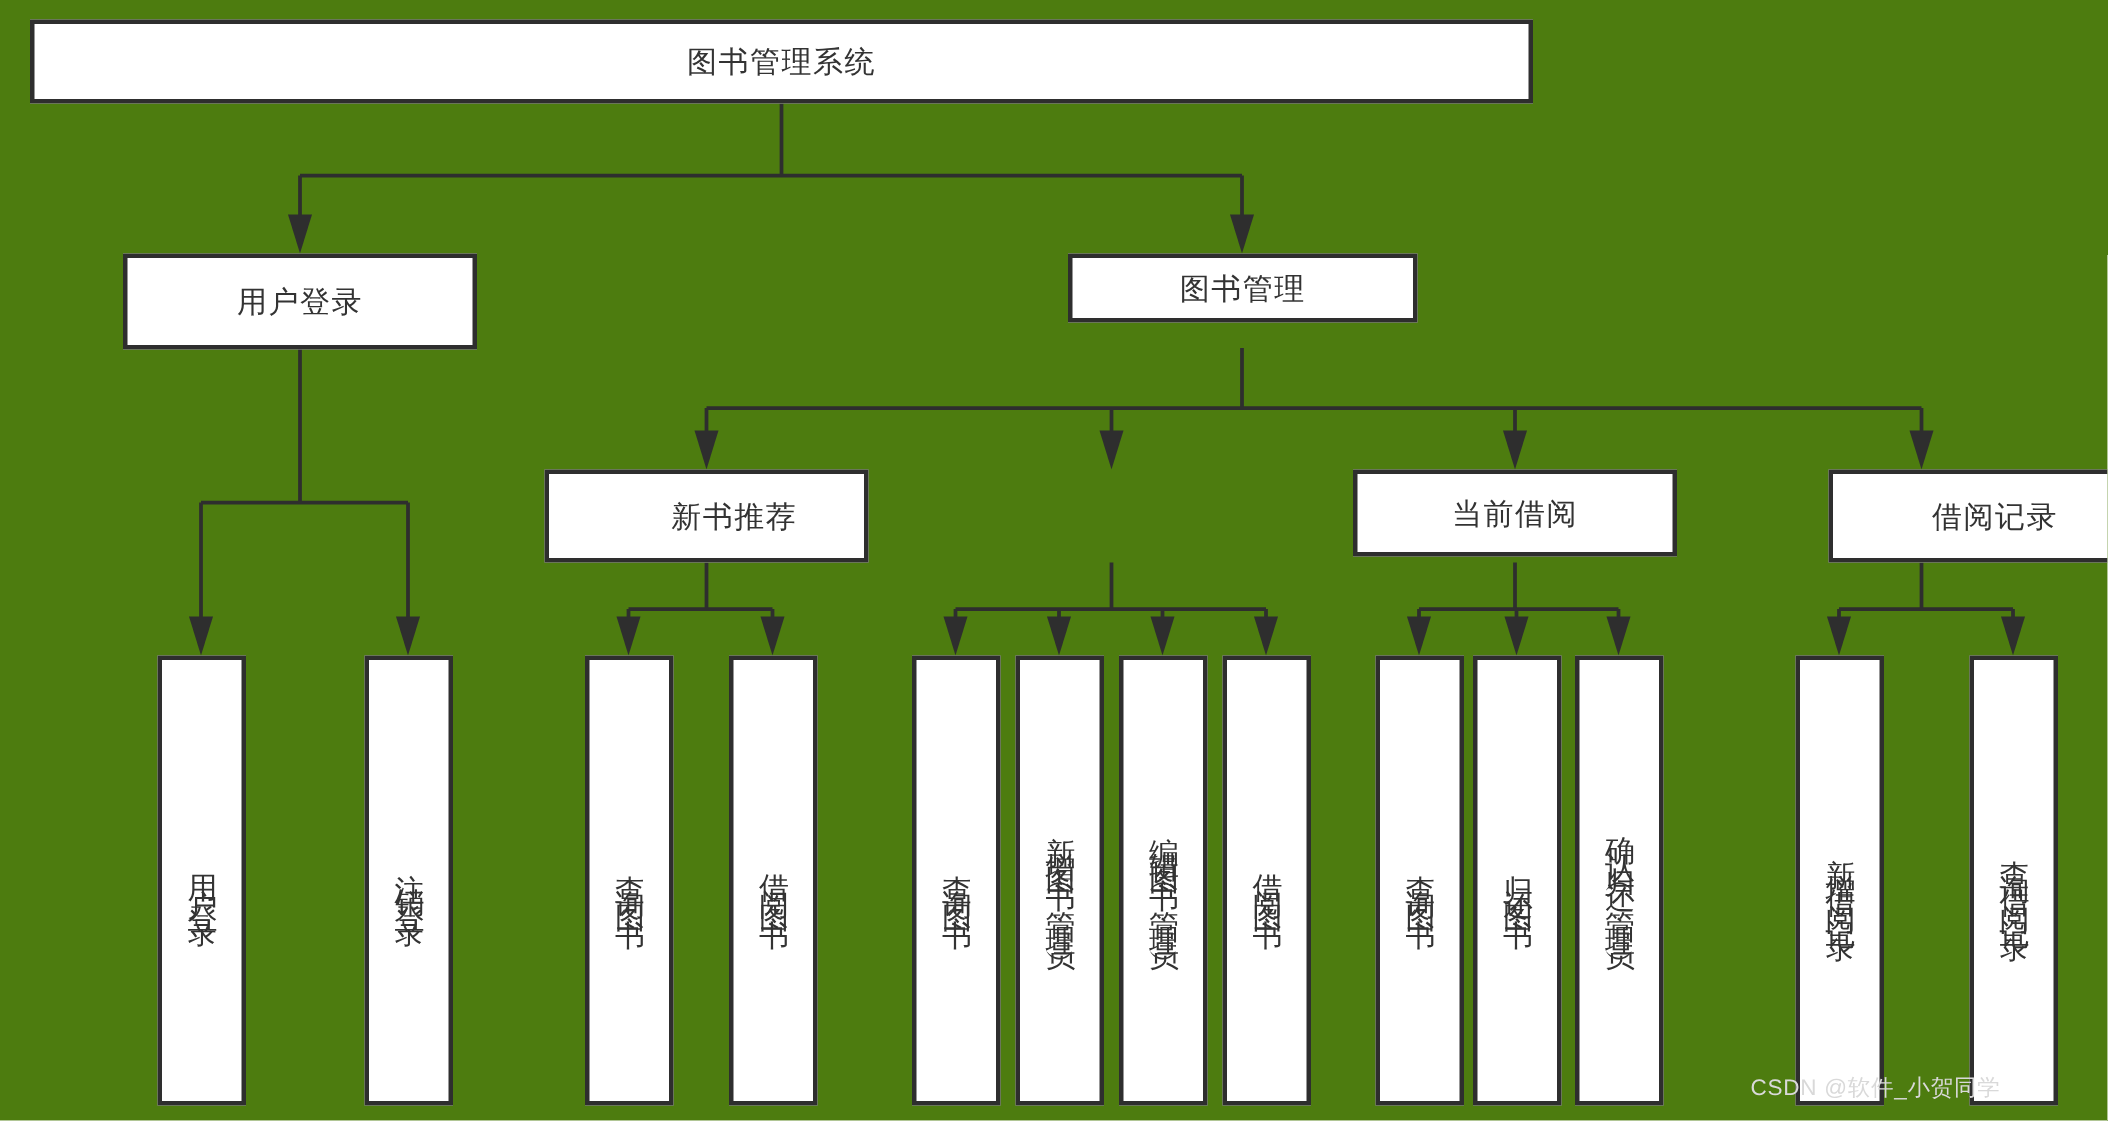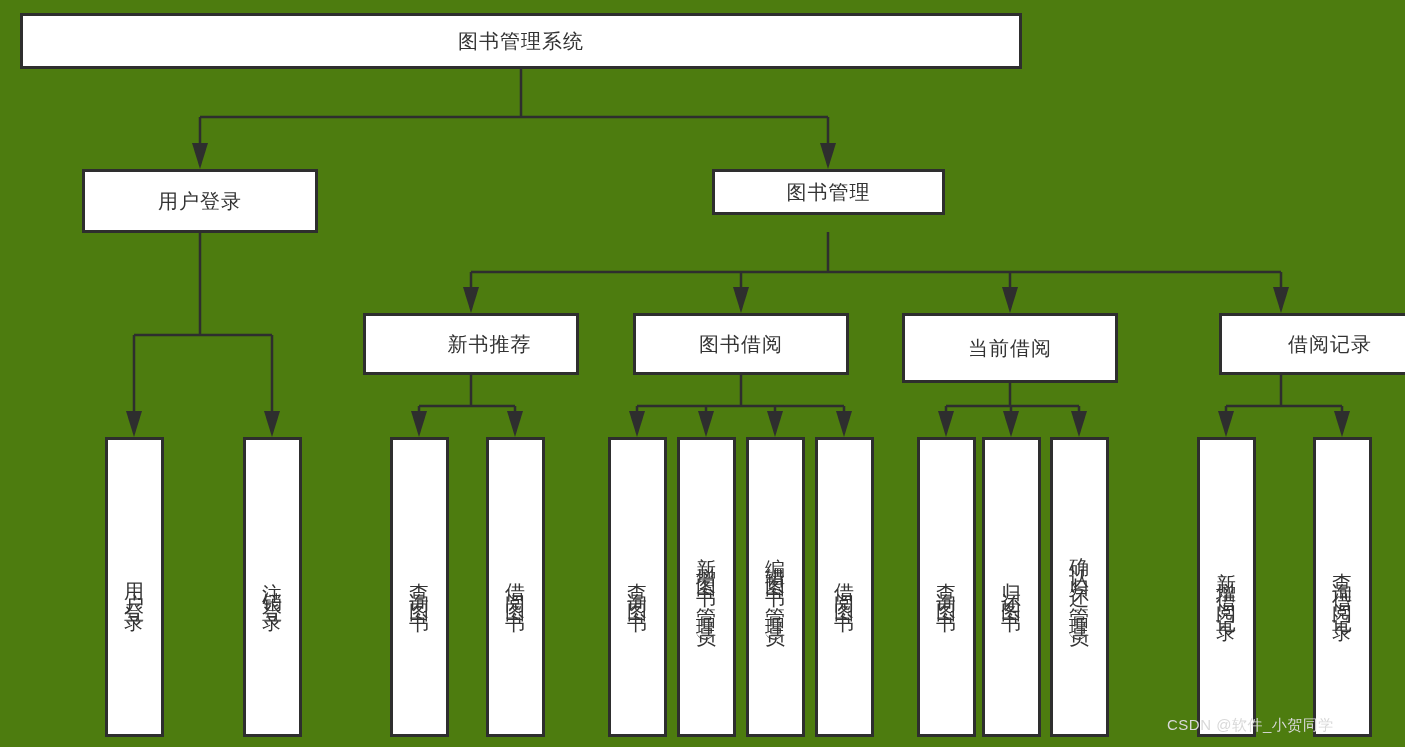--- a/index.html
+++ b/index.html
@@ -41,21 +41,21 @@
     font-size: 20px;
     line-height: 1;
     color: #333333;
   }
   
   #node-root           { left: 20px;   top: 13px;  width: 1002px; height: 56px; }
   #node-user-login     { left: 82px;   top: 169px; width: 236px;  height: 64px; }
   #node-book-mgmt      { left: 712px;  top: 169px; width: 233px;  height: 46px; }
   #node-new-book-rec   { left: 363px;  top: 313px; width: 216px;  height: 62px; padding-left: 37px; }
   #node-book-borrowing { left: 633px;  top: 313px; width: 216px;  height: 62px; }
-  #node-current-borrow { left: 902px;  top: 313px; width: 216px;  height: 70px; }
+  #node-current-borrow { left: 902px;  top: 313px; width: 216px;  height: 58px; }
   #node-borrow-records { left: 1219px; top: 313px; width: 222px;  height: 62px; }
   .leaf { top: 437px; width: 59px; height: 300px; }
   #leaf-login          { left: 105px; }
   #leaf-logout         { left: 243px; }
   #leaf-rec-query      { left: 390px; }
   #leaf-rec-borrow     { left: 486px; }
   #leaf-bb-query       { left: 608px; }
   #leaf-bb-add         { left: 677px; }
   #leaf-bb-edit        { left: 746px; }
   #leaf-bb-borrow      { left: 815px; }
@@ -127,23 +127,20 @@
   <div class="box" id="node-user-login">
     <span>用户登录</span>
   </div>
   <div class="box" id="node-book-mgmt">
     <span>图书管理</span>
   </div>
 
   <div class="box" id="node-new-book-rec">
     <span>新书推荐</span>
   </div>
-  <div class="box" id="node-book-borrowing">
-    <span>图书借阅</span>
-  </div>
   <div class="box" id="node-current-borrow">
     <span>当前借阅</span>
   </div>
   <div class="box" id="node-borrow-records">
     <span>借阅记录</span>
   </div>
 
   <div class="box vbox leaf" id="leaf-login">
     <span class="vtext">用户登录</span>
   </div>

